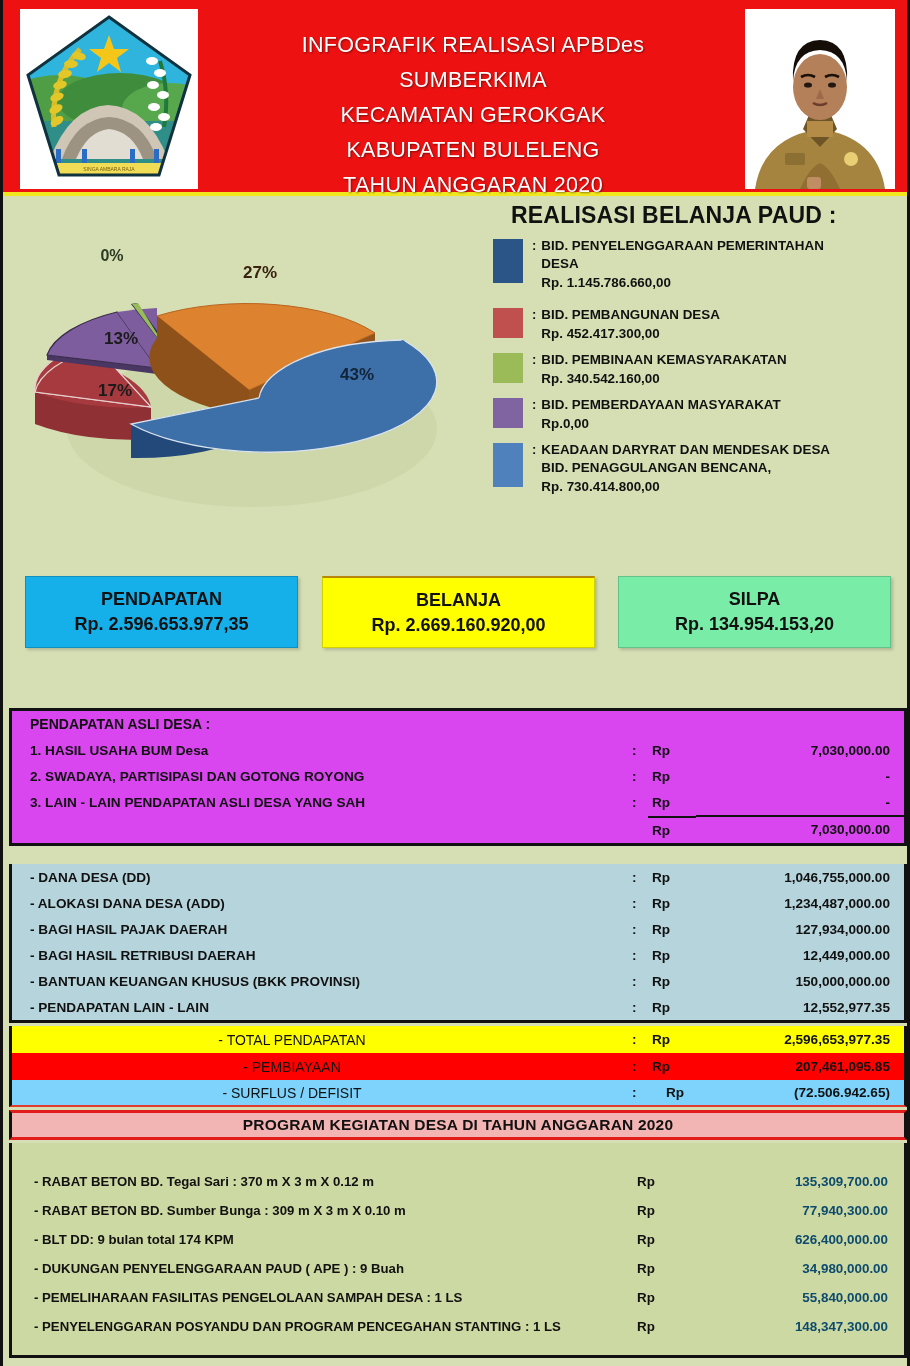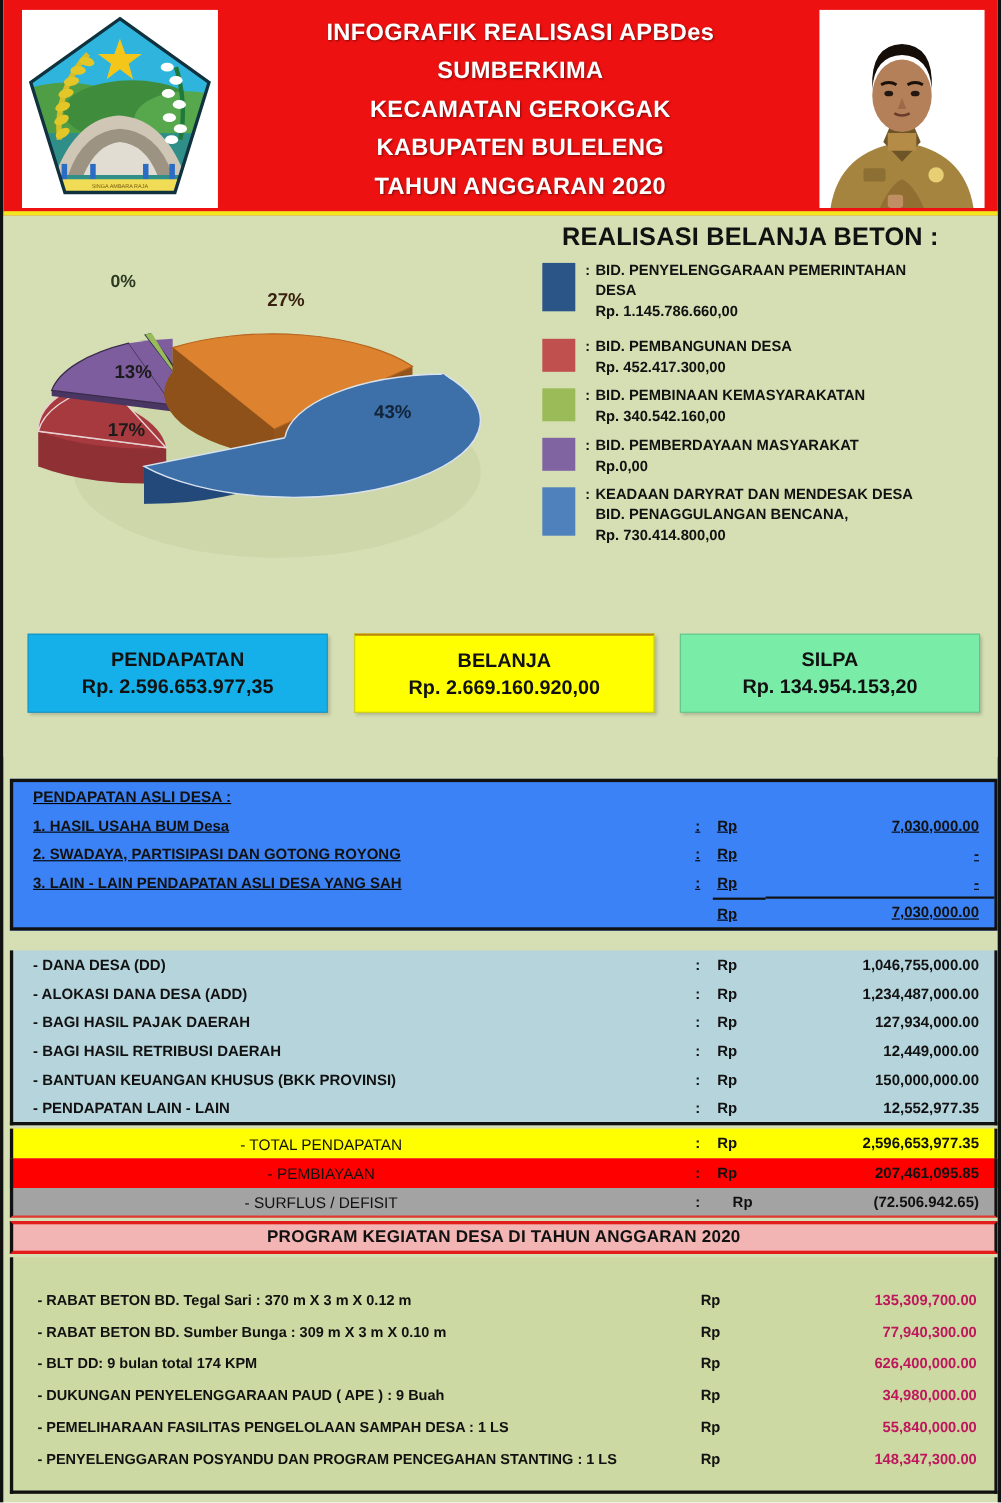--- a/index.html
+++ b/index.html
@@ -34,25 +34,25 @@
   .logo-frame {
     position: absolute;
     left: 17px; top: 9px;
     width: 178px; height: 180px;
     background: #ffffff;
   }
   .logo-svg { display:block; width:178px; height:180px; }
 
   .header-titles {
     position: absolute;
-    left: 200px; top: 12px;
+    left: 200px; top: 28px;
     width: 540px;
     text-align: center;
     color: #ffffff;
-    font-weight: bold;
+    font-weight: normal;
     letter-spacing: .3px;
     text-shadow: 1px 1px 2px rgba(0,0,0,.45);
   }
   .header-titles .ln {
     font-size: 21.5px;
     line-height: 35px;
     white-space: nowrap;
   }
 
   .photo-frame {
@@ -162,21 +162,21 @@
   #sbox-silpa      { left: 615px; width: 273px; background: #79eda8; }
 
   
   .tbl-block {
     position: absolute;
     left: 6px;
     width: 898px;
     box-sizing: border-box;
     border: 3px solid #111;
   }
-  #blk-pad  { top: 708px; background: #3b82f6; text-decoration: underline; }
+  #blk-pad  { top: 708px; background: #d946ef; }
   #blk-tr   { top: 864px; background: #b6d4dc; border-top-width: 0; }
 
   .row {
     display: flex;
     align-items: center;
     height: 26px;
     position: relative;
   }
   .row .lbl {
     flex: 0 0 auto;
@@ -239,21 +239,21 @@
     color: #111;
     box-sizing: border-box;
     padding-right: 60px;
   }
   .totrow .col { flex: 0 0 auto; width: 16px; font-size: 13.6px; font-weight: bold; color: #111; }
   .totrow .rp  { flex: 0 0 auto; width: 48px; font-size: 13.6px; font-weight: bold; color: #111; padding-left: 4px; box-sizing: border-box; }
   .totrow .num { flex: 1 1 auto; font-size: 13.6px; font-weight: bold; color: #111; text-align: right; padding-right: 14px; }
 
   #row-total   { top: 1026px; background: #ffff00; border-left: 3px solid #111; border-right: 3px solid #111; }
   #row-pembi   { top: 1053px; background: #fe0000; border-left: 3px solid #111; border-right: 3px solid #111; }
-  #row-surplus { top: 1080px; background: #a3a3a3; border-left: 3px solid #111; border-right: 3px solid #111; border-bottom: 2px solid #e23b2e; }
+  #row-surplus { top: 1080px; background: #7dd3fc; border-left: 3px solid #111; border-right: 3px solid #111; border-bottom: 2px solid #e23b2e; }
   #row-surplus .rp { padding-left: 18px; }
 
   #prog-head {
     position: absolute;
     left: 6px; top: 1110px;
     width: 898px; height: 30px;
     background: #f3b4b4;
     border-top: 3px solid #e21b1b;
     border-bottom: 3px solid #e21b1b;
     border-left: 3px solid #111;
@@ -297,21 +297,21 @@
     font-size: 13.4px;
     font-weight: bold;
     color: #111;
   }
   .prow .num {
     flex: 1 1 auto;
     text-align: right;
     padding-right: 16px;
     font-size: 13.4px;
     font-weight: bold;
-    color: #be185d;
+    color: #0c4a6e;
   }
 </style>
 </head>
 <body>
 
 <div id="page">
 
   <div class="header">
 
     <div class="logo-frame">
@@ -442,21 +442,21 @@
 
         <text x="95" y="47" font-size="16" font-weight="bold" fill="#2b3a21" font-family="'Liberation Sans',sans-serif" text-anchor="middle">0%</text>
         <text x="104" y="130" font-size="17" font-weight="bold" fill="#1b1b1b" font-family="'Liberation Sans',sans-serif" text-anchor="middle">13%</text>
         <text x="98" y="182" font-size="17" font-weight="bold" fill="#1b1b1b" font-family="'Liberation Sans',sans-serif" text-anchor="middle">17%</text>
         <text x="243" y="64" font-size="17" font-weight="bold" fill="#3a2210" font-family="'Liberation Sans',sans-serif" text-anchor="middle">27%</text>
         <text x="340" y="166" font-size="17" font-weight="bold" fill="#12243a" font-family="'Liberation Sans',sans-serif" text-anchor="middle">43%</text>
       </svg>
     </div>
 
     <div class="legend">
-      <div class="legend-title">REALISASI BELANJA BETON :</div>
+      <div class="legend-title">REALISASI BELANJA PAUD :</div>
 
       <div class="legend-row" style="height:66px;">
         <div class="swatch">
             <i style="background:#2a5586;height:44px;"></i>
           </div>
         <div class="legend-colon">:</div>
         <div class="legend-text">
           <span class="nm">BID. PENYELENGGARAAN PEMERINTAHAN</span>
           <span class="nm">DESA</span>
           <span class="amt">Rp. 1.145.786.660,00</span>

